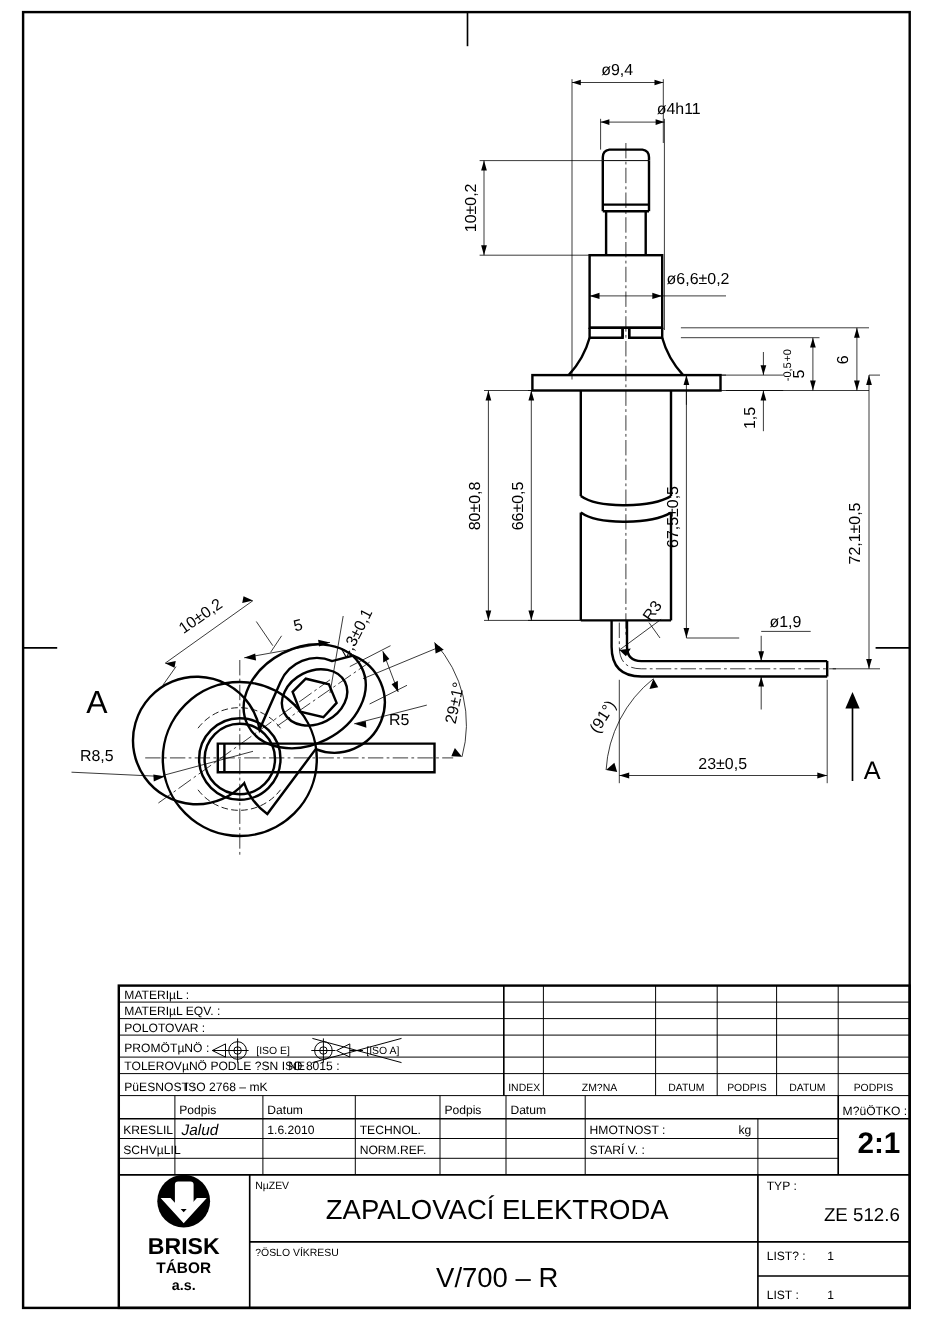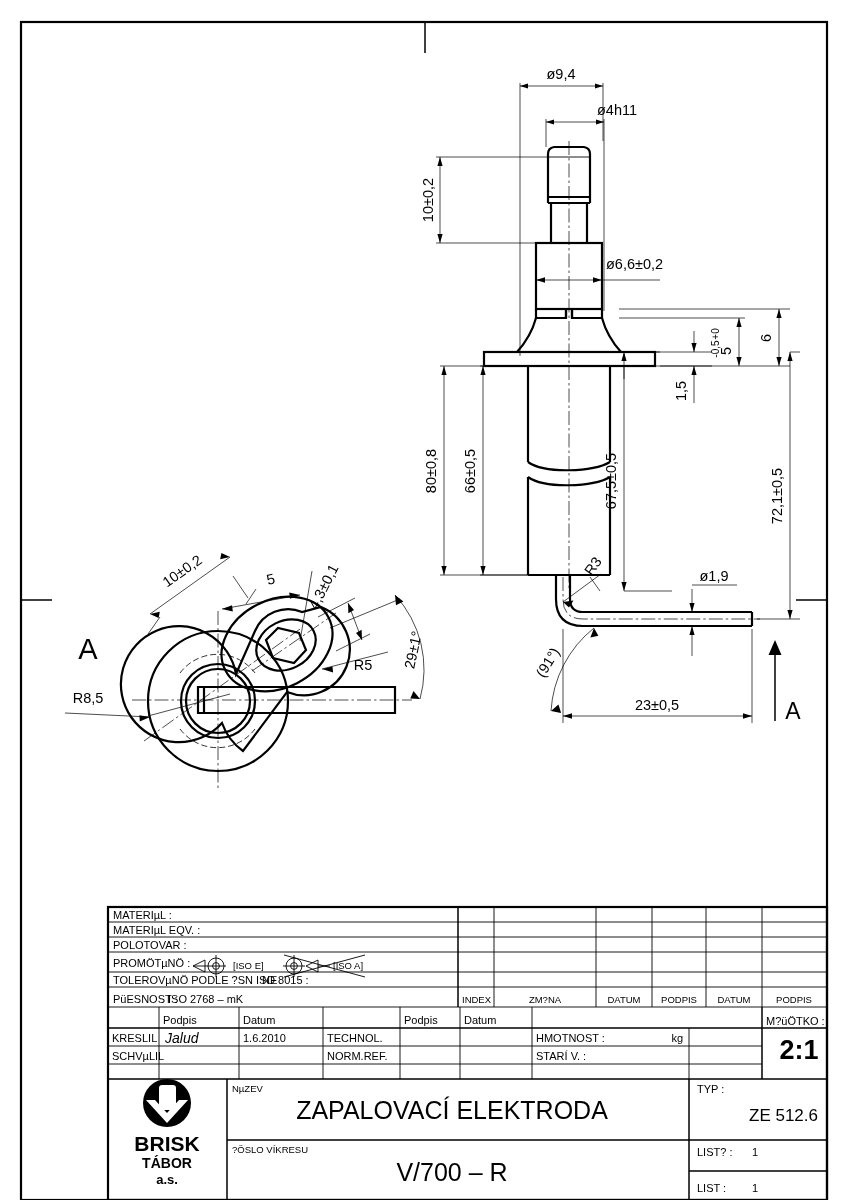--- a/index.html
+++ b/index.html
@@ -1,18 +1,18 @@
 <!DOCTYPE html>
 <html><head>
 <meta charset="utf-8">
 <style>
   html,body{margin:0;padding:0;background:#ffffff;}
   body{width:848px;height:1200px;position:relative;overflow:hidden;
        font-family:"Liberation Sans","DejaVu Sans",sans-serif;color:#000;}
-  #sheet{position:absolute;left:0;top:11px;width:848px;height:996px;border-radius:23px;}
+  #sheet{position:absolute;left:0;top:0;width:848px;height:996px;border-radius:23px;}
   svg{display:block;}
   .ln{stroke:#000;fill:none;}
   .thick{stroke-width:2.2;}
   .med{stroke-width:1.5;}
   .thin{stroke-width:0.9;}
   .dim{stroke:#000;stroke-width:0.7;fill:none;}
   .ctr{stroke:#000;stroke-width:0.7;fill:none;stroke-dasharray:14 3 2.5 3;}
   .hid{stroke:#000;stroke-width:0.8;fill:none;stroke-dasharray:6 3;}
   .t{font-family:"Liberation Sans","DejaVu Sans",sans-serif;fill:#000;}
   .dimtxt{font-size:14.5px;letter-spacing:0px;}

